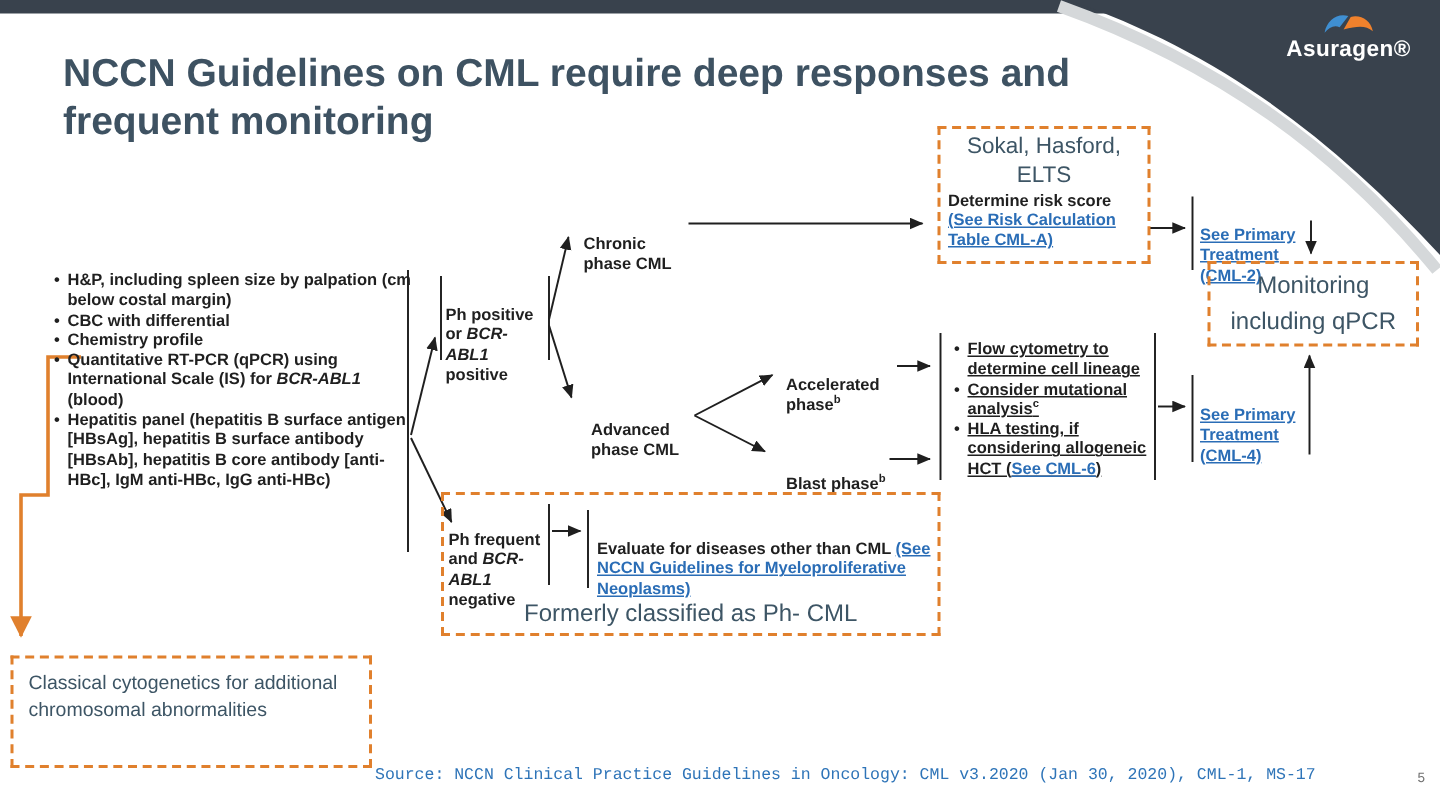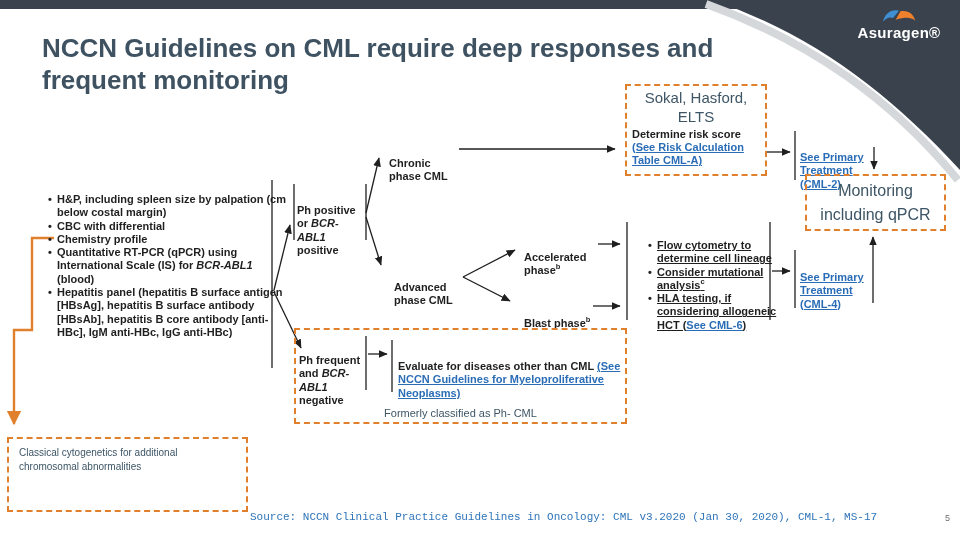--- a/index.html
+++ b/index.html
@@ -10,32 +10,32 @@
   .logo-text{position:absolute;left:846px;top:24px;width:106px;text-align:center;
              color:#ffffff;font-size:15px;font-weight:bold;letter-spacing:.3px;z-index:3;}
   .logo-icon{position:absolute;left:882px;top:8px;width:38px;height:16px;z-index:3;}
   
   .title{position:absolute;left:42px;top:33px;width:745px;font-size:26px;font-weight:bold;
          color:#3e5262;line-height:1.22;z-index:2;}
   
   .flow{position:absolute;font-size:11px;font-weight:bold;color:#1f1f1f;line-height:1.21;z-index:2;margin-top:21px;}
   sup{font-size:7.5px;line-height:0;vertical-align:super;}
   .link{color:#2a6db6;text-decoration:underline;cursor:pointer;}
-  ul.fl{list-style:none;margin:16px;padding:0;}
+  ul.fl{list-style:none;margin:4px;padding:0;}
   ul.fl li{position:relative;padding-left:9px;margin:0;}
   ul.fl li::before{content:"\2022";position:absolute;left:0;top:0;}
   
   .obox{position:absolute;border:2px dashed #e0802d;background:transparent;box-sizing:border-box;z-index:2;}
   .slate{color:#3d5565;}
   .riskbox-head{font-size:15px;text-align:center;line-height:1.25;padding-top:3px;}
   .riskbox-body{padding:1px 5px 0 5px;font-size:11px;font-weight:bold;line-height:1.22;color:#1f1f1f;}
   .monitoring{display:flex;align-items:center;justify-content:center;text-align:center;
               font-size:16px;line-height:1.45;}
-  .formerly-caption{position:absolute;left:0;bottom:3px;width:100%;text-align:center;font-size:11px;}
-  .classical{padding:7px 10px;font-size:10px;line-height:1.4;}
+  .formerly-caption{position:absolute;left:0;bottom:3px;width:100%;text-align:center;font-size:16px;}
+  .classical{padding:7px 10px;font-size:13px;line-height:1.4;}
   .connectors{position:absolute;left:0;top:0;width:960px;height:540px;pointer-events:none;z-index:1;}
   .source{position:absolute;left:250px;top:511px;width:650px;
           font-size:11px;color:#2e74b8;z-index:2;font-family:Liberation Mono, monospace;}
   .pagenum{position:absolute;left:928px;top:513px;width:22px;text-align:right;
            font-size:9px;color:#6f6f6f;z-index:2;}
 </style>
 </head>
 <body>
 
 <div class="slide">

